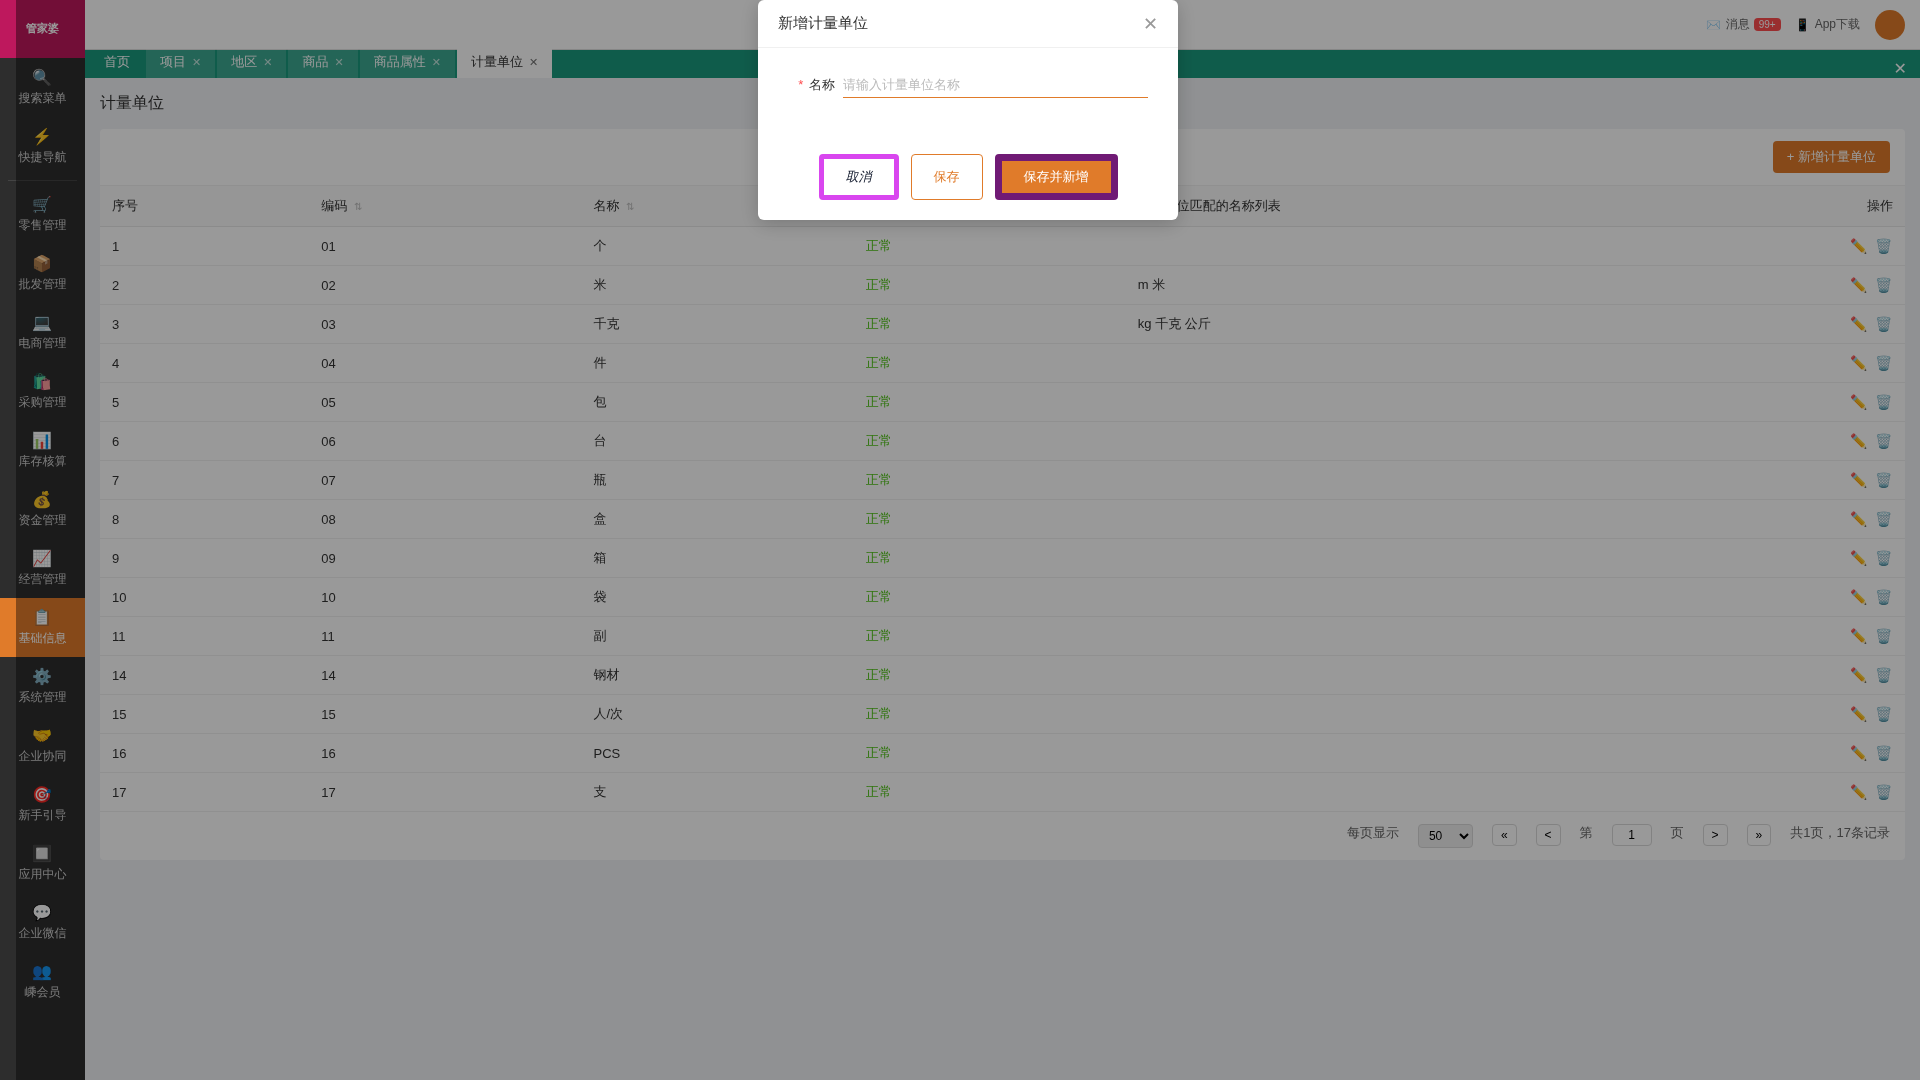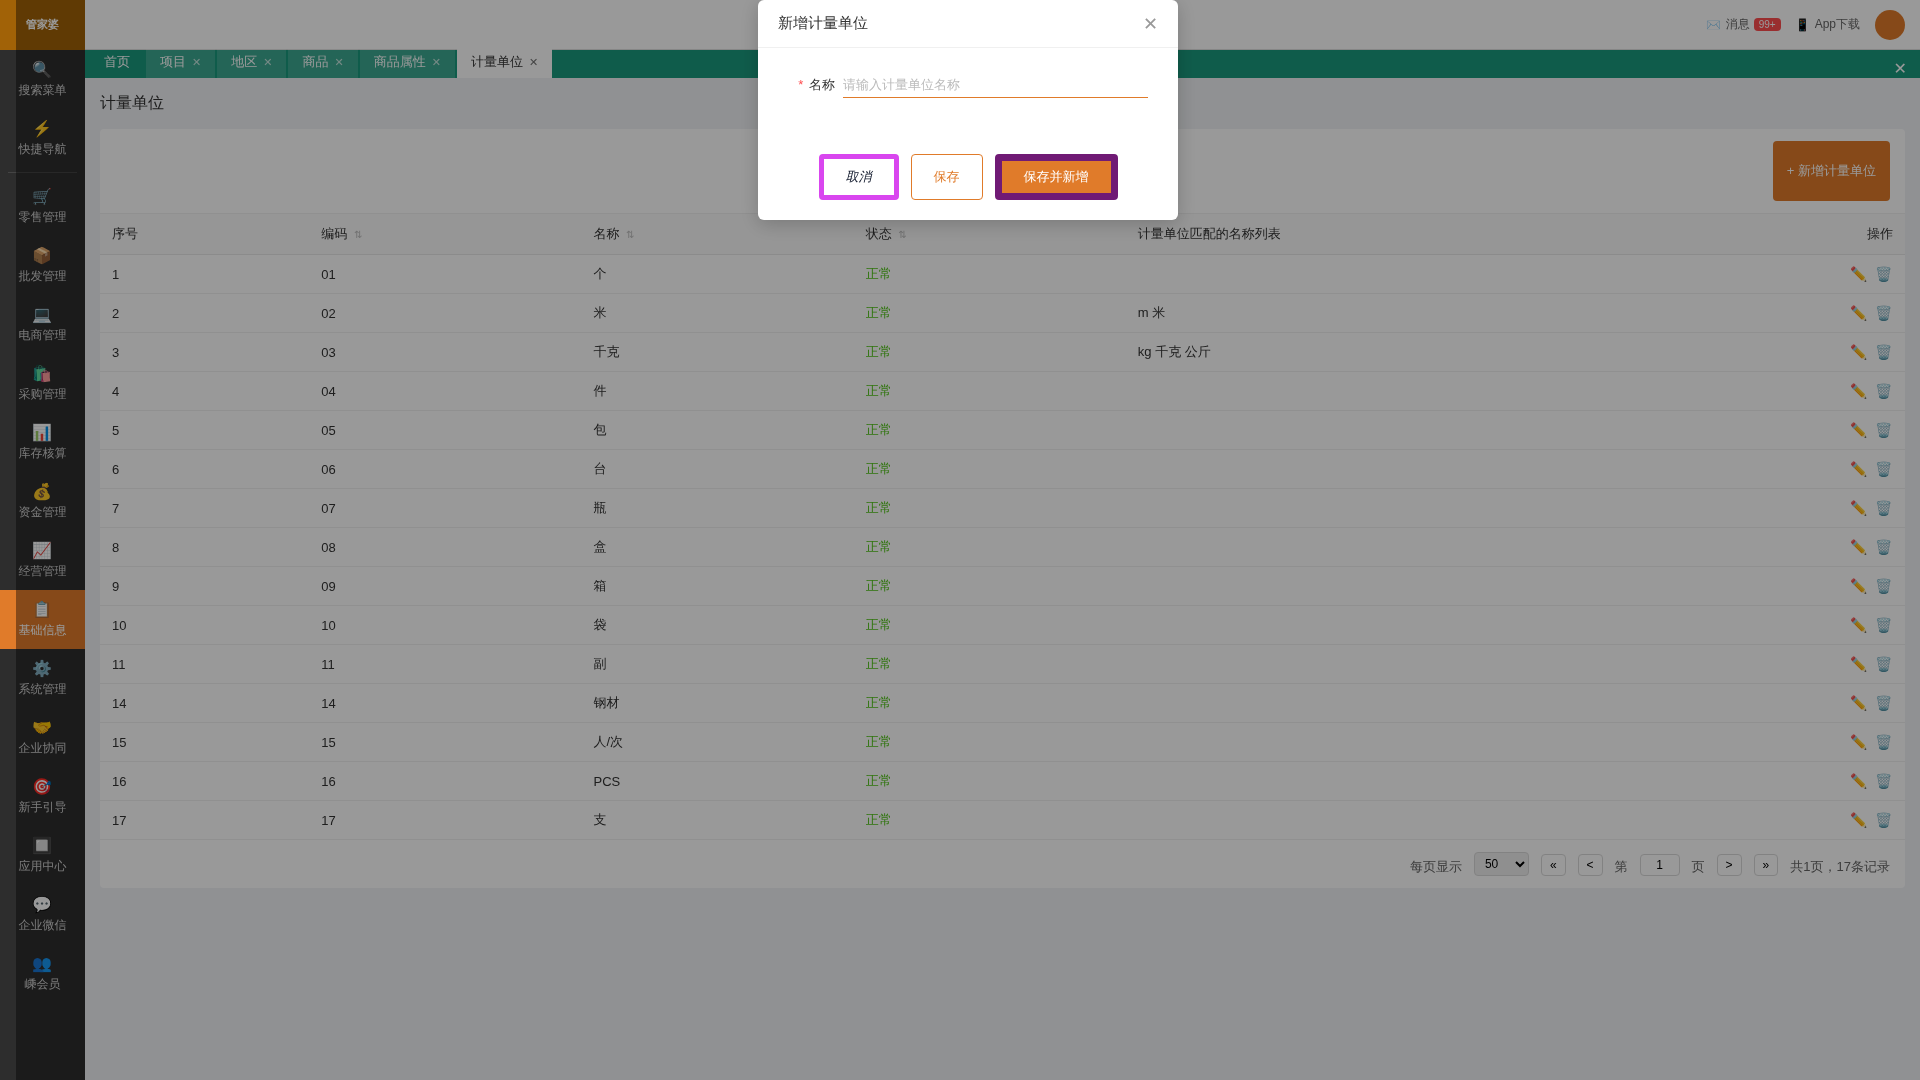--- a/index.html
+++ b/index.html
@@ -1,20 +1,20 @@
 <!DOCTYPE html>
 <html><head>
   <meta charset="utf-8">
   <style>
     * { box-sizing: border-box; margin: 0; padding: 0; }
     body { font-family: "Microsoft YaHei", "PingFang SC", sans-serif; font-size: 13px; background: #f5f5f5; display: flex; height: 1080px; width: 1920px; overflow: hidden; }
 
     
     .sidebar { width: 85px; background: #2d2d2d; display: flex; flex-direction: column; height: 100%; }
-    .sidebar-logo { background: #a16207; height: 50px; display: flex; align-items: center; justify-content: center; color: white; font-size: 14px; font-weight: bold; }
+    .sidebar-logo { background: #be185d; height: 58px; display: flex; align-items: center; justify-content: center; color: white; font-size: 14px; font-weight: bold; }
     .sidebar-item { padding: 10px 0; text-align: center; color: #ccc; font-size: 12px; cursor: pointer; display: flex; flex-direction: column; align-items: center; gap: 3px; }
     .sidebar-item.active { background: #e07b2a; color: white; }
     .sidebar-item .icon { font-size: 16px; }
     .sidebar-divider { height: 1px; background: #444; margin: 4px 8px; }
 
     
     .main { flex: 1; display: flex; flex-direction: column; overflow: hidden; }
 
     
     .topbar { height: 50px; background: #fff; display: flex; align-items: center; justify-content: space-between; padding: 0 15px; border-bottom: 1px solid #e0e0e0; }
@@ -33,33 +33,33 @@
     .tab.home { background: transparent; }
     .tabs-close { margin-left: auto; color: white; font-size: 16px; cursor: pointer; padding: 0 8px; }
 
     
     .content { flex: 1; overflow: auto; padding: 15px; background: #f0f2f5; }
     .page-title { font-size: 16px; color: #333; margin-bottom: 15px; font-weight: 500; }
 
     
     .table-wrap { background: #fff; border-radius: 4px; overflow: hidden; }
     .table-header-bar { display: flex; justify-content: flex-end; padding: 12px 15px; border-bottom: 1px solid #f0f0f0; }
-    .btn-add { background: #e07b2a; color: white; border: none; padding: 21px 14px; border-radius: 4px; cursor: pointer; font-size: 13px; }
+    .btn-add { background: #e07b2a; color: white; border: none; padding: 7px 14px; border-radius: 4px; cursor: pointer; font-size: 13px; }
 
     table { width: 100%; border-collapse: collapse; }
     thead th { background: #fafafa; padding: 11px 12px; text-align: left; font-weight: 500; color: #333; border-bottom: 1px solid #e8e8e8; font-size: 13px; white-space: nowrap; }
     thead th .sort { color: #bbb; font-size: 10px; margin-left: 3px; }
     tbody tr { border-bottom: 1px solid #f0f0f0; }
     tbody td { padding: 10px 12px; color: #333; font-size: 13px; }
     .status-normal { color: #52c41a; }
     .action-icons { display: flex; gap: 8px; }
     .action-icon { color: #999; cursor: pointer; font-size: 14px; }
 
     
-    .pagination { display: flex; align-items: flex-end; justify-content: flex-end; padding: 12px 15px; gap: 12px; font-size: 13px; color: #666; }
+    .pagination { display: flex; align-items: flex-start; justify-content: flex-end; padding: 12px 15px; gap: 19px; font-size: 13px; color: #666; }
     .pagination select { padding: 3px 6px; border: 1px solid #d9d9d9; border-radius: 4px; font-size: 12px; }
     .pagination-btn { border: 1px solid #d9d9d9; background: #fff; padding: 3px 8px; cursor: pointer; border-radius: 4px; font-size: 12px; }
     .pagination-input { width: 40px; border: 1px solid #d9d9d9; padding: 3px 6px; text-align: center; border-radius: 4px; font-size: 12px; }
 
     
     .modal-overlay { position: fixed; top: 0; left: 0; right: 0; bottom: 0; background: rgba(0,0,0,0.4); display: flex; align-items: flex-start; justify-content: center; z-index: 1000; margin-left: 16px; }
     .modal { background: #fff; border-radius: 6px; width: 420px; box-shadow: 0 4px 20px rgba(0,0,0,0.2); overflow: hidden; }
     .modal-header { padding: 14px 20px; border-bottom: 1px solid #f0f0f0; display: flex; align-items: center; justify-content: space-between; }
     .modal-title { font-size: 15px; font-weight: 500; color: #333; }
     .modal-close { font-size: 18px; color: #999; cursor: pointer; line-height: 1; }

